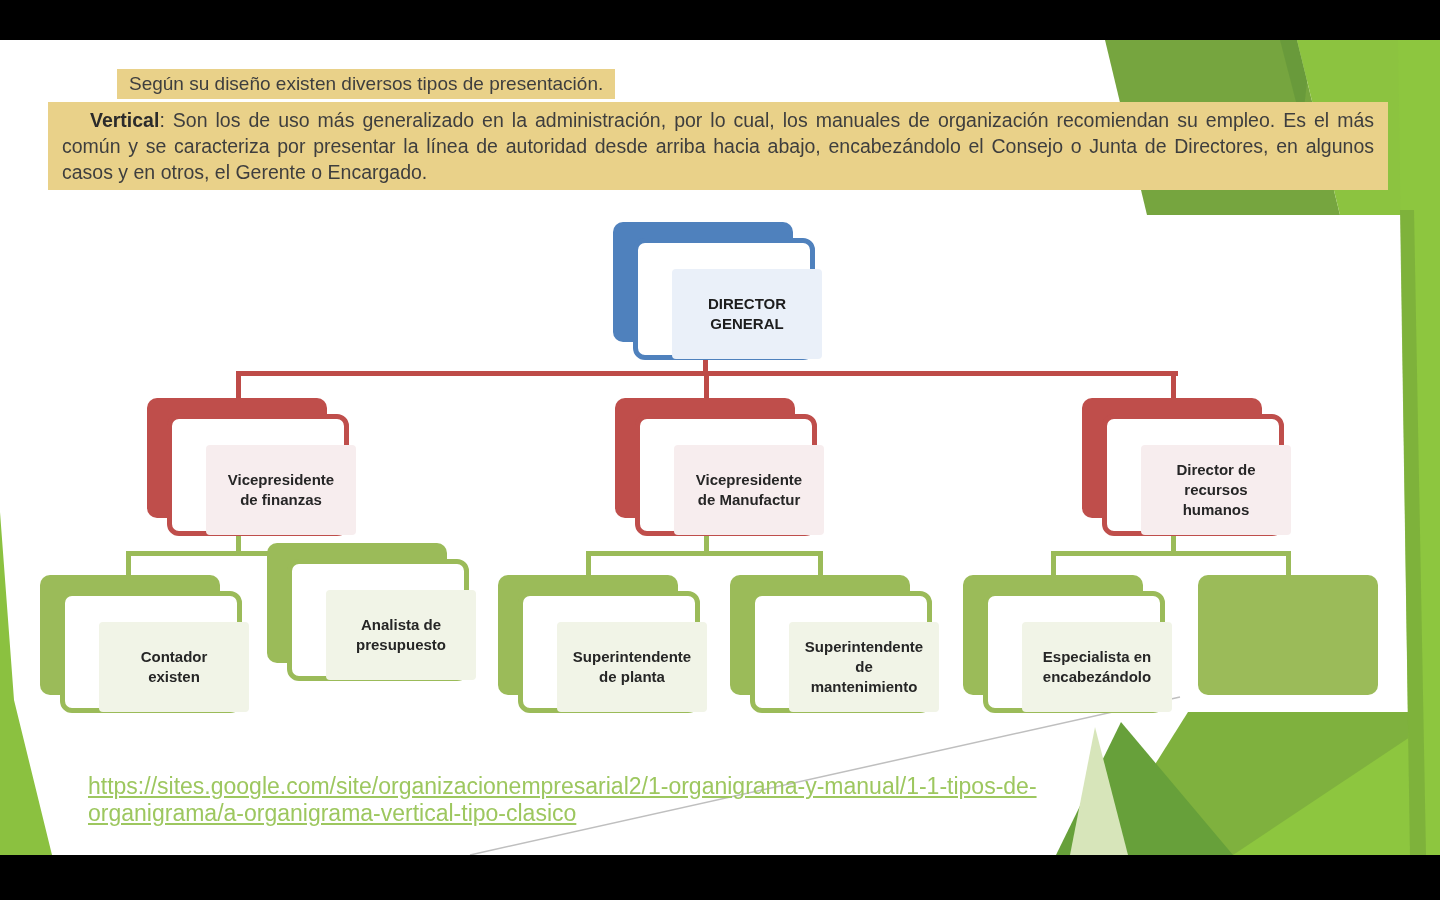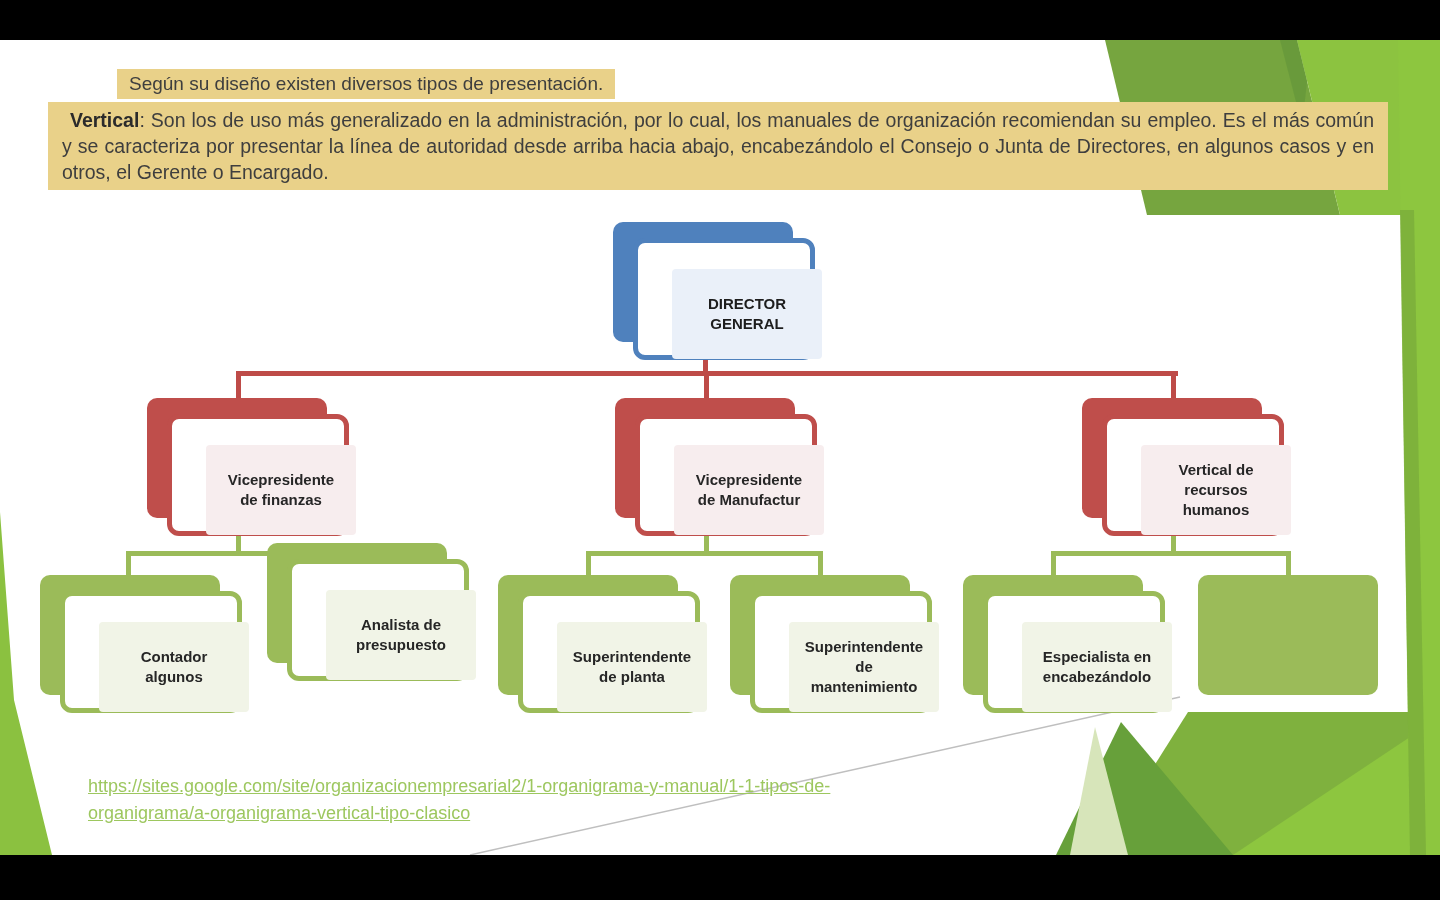--- a/index.html
+++ b/index.html
@@ -10,21 +10,21 @@
   .letterbox.bottom{top:855px;height:45px;}
   .slide{position:absolute;left:0;top:40px;width:1440px;height:815px;background:#ffffff;overflow:hidden;}
 
   svg.deco{position:absolute;left:0;top:0;width:1440px;height:815px;z-index:1;}
   svg.deco-front{z-index:4;pointer-events:none;}
 
   
   .hl{position:absolute;background:#e9d189;color:#3e3e3e;z-index:5;}
   .hl1{left:117px;top:29px;height:30px;line-height:30px;padding:0 12px;font-size:19px;white-space:nowrap;}
   .hl2{left:48px;top:62px;width:1312px;padding:5px 14px;font-size:19.5px;line-height:26px;text-align:justify;text-indent:8px;}
-  .hl2 .b{font-weight:bold;color:#2b2b2b;}
+  .hl2 .b{font-weight:bold;color:#2b2b2b;margin-left:20px;}
 
   
   .node{position:absolute;width:204px;height:140px;z-index:3;}
   .node .back{position:absolute;left:0;top:0;width:180px;height:120px;border-radius:10px;background:var(--c);}
   .node .front{position:absolute;left:20px;top:16px;width:172px;height:112px;border:5px solid var(--c);border-radius:12px;background:#fff;}
   .node .inner{position:absolute;left:34px;top:26px;width:150px;height:90px;border-radius:4px;background:var(--light);
                display:flex;align-items:center;justify-content:center;text-align:center;padding:0 10px;box-sizing:border-box;}
   .node-label{white-space:pre-line;font-size:15px;font-weight:600;color:#262626;line-height:1.35;}
   .lv1{--c:#4f81bd;--light:#eaf0f9;}
   .lv1 .node-label{font-weight:bold;color:#1d1d1d;}
@@ -58,21 +58,21 @@
   .c-gh2{left:586px;top:511px;width:236px;height:5px;}
   .c-gh3{left:1051px;top:511px;width:240px;height:5px;}
   .c-gs1a{left:126px;top:511px;width:5px;height:28px;}
   .c-gs1b{left:353px;top:511px;width:5px;height:28px;}
   .c-gs2a{left:586px;top:511px;width:5px;height:28px;}
   .c-gs2b{left:818px;top:511px;width:5px;height:28px;}
   .c-gs3a{left:1051px;top:511px;width:5px;height:28px;}
   .c-gs3b{left:1286px;top:511px;width:5px;height:28px;}
 
   
-  .src{position:absolute;left:88px;top:733px;z-index:3;font-size:18px;line-height:27px;}
+  .src{position:absolute;left:88px;top:733px;z-index:3;font-size:23px;line-height:27px;}
   .src a{color:#9dc75f;text-decoration:underline;}
 </style>
 </head>
 <body>
 
 <div class="stage">
   <div class="letterbox top"></div>
   <div class="letterbox bottom"></div>
 
   <div class="slide">
@@ -142,33 +142,33 @@
           <span class="node-label">Vicepresidente
 de Manufactur</span>
         </div>
       </div>
     </div>
 
     <div class="node lv2 n-hr">
       <div class="back"></div>
       <div class="front">
         <div class="inner">
-          <span class="node-label">Vertical de
+          <span class="node-label">Director de
 recursos
 humanos</span>
         </div>
       </div>
     </div>
 
     <div class="node lv3 n-g1">
       <div class="back"></div>
       <div class="front">
         <div class="inner">
           <span class="node-label">Contador
-algunos</span>
+existen</span>
         </div>
       </div>
     </div>
 
     <div class="node lv3 n-g2">
       <div class="back"></div>
       <div class="front">
         <div class="inner">
           <span class="node-label">Analista de
 presupuesto</span>

